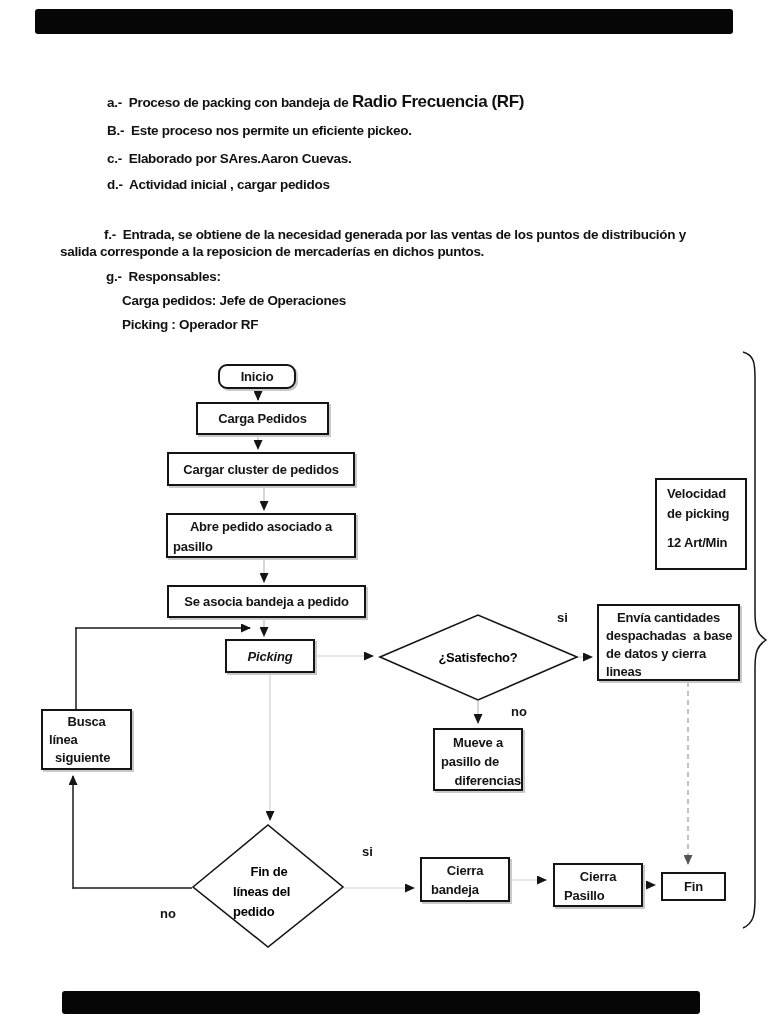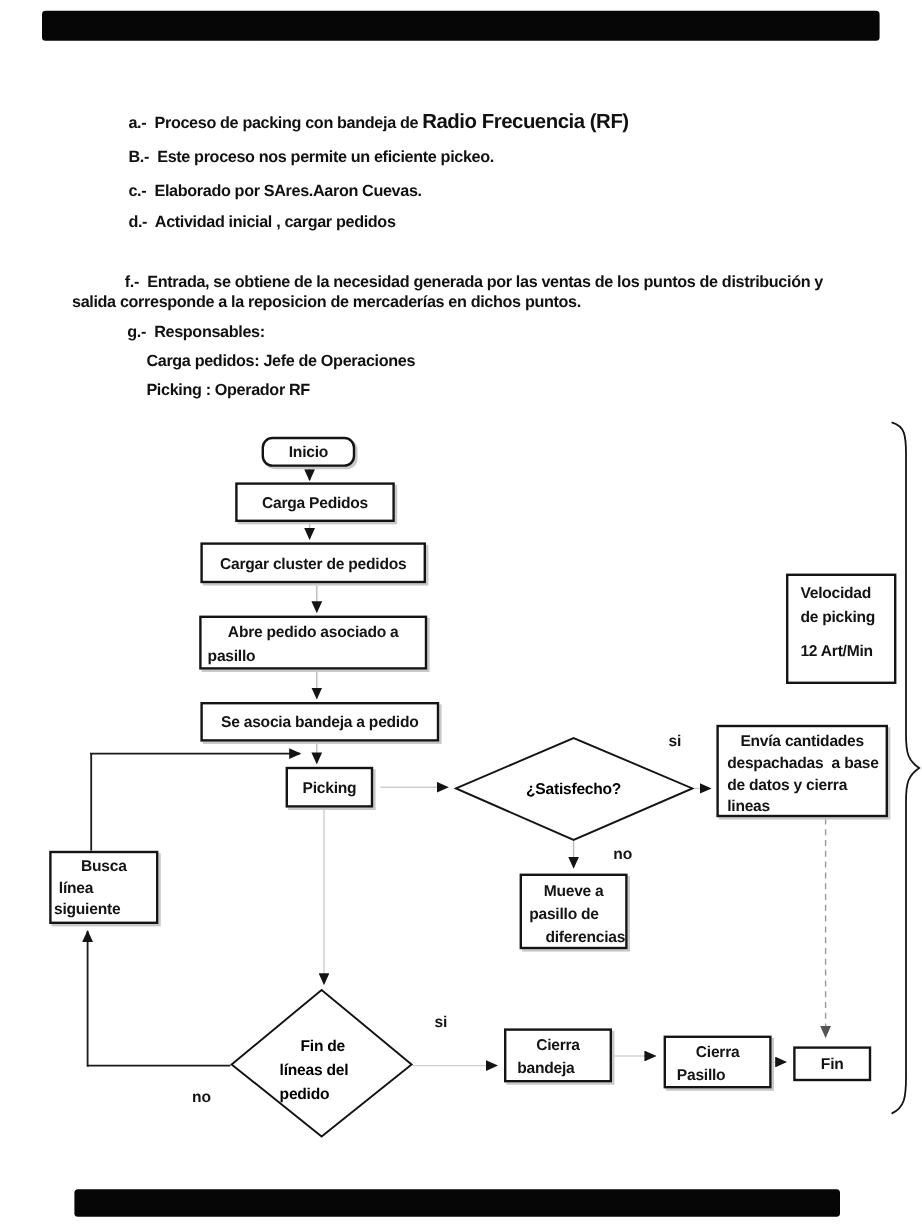--- a/index.html
+++ b/index.html
@@ -98,21 +98,21 @@
 
   <div class="box pt2 lh20" style="left:166px;top:513px;width:190px;height:45px;">
     <div class="ln first">Abre pedido asociado a</div>
     <div class="ln" style="padding-left:5px;">pasillo</div>
   </div>
 
   <div class="box single" style="left:167px;top:585px;width:199px;height:33px;">
     <span>Se asocia bandeja a pedido</span>
   </div>
 
-  <div class="box single" style="left:238px;top:639px;width:73px;height:34px;">
+  <div class="box single" style="left:225px;top:639px;width:90px;height:34px;font-style:italic;">
     <span>Picking</span>
   </div>
 
   <div class="box vel pt4 lh20" style="left:655px;top:478px;width:92px;height:92px;box-shadow:none;">
     <div class="ln">Velocidad</div>
     <div class="ln">de picking</div>
     <div class="ln gap">12 Art/Min</div>
   </div>
 
   <div class="box pt3 lh18" style="left:597px;top:604px;width:143px;height:77px;">
@@ -124,21 +124,21 @@
 
   <div class="box pt3" style="left:433px;top:728px;width:90px;height:63px;">
     <div class="ln first">Mueve a</div>
     <div class="ln" style="padding-left:6px;">pasillo de</div>
     <div class="ln" style="padding-left:6px;text-align:right;">diferencias</div>
   </div>
 
   <div class="box pt2 lh18" style="left:41px;top:709px;width:91px;height:61px;">
     <div class="ln first">Busca</div>
     <div class="ln" style="padding-left:6px;">línea</div>
-    <div class="ln" style="padding-left:2px;">siguiente</div>
+    <div class="ln" style="padding-left:12px;">siguiente</div>
   </div>
 
   <div class="box pt2" style="left:420px;top:857px;width:90px;height:45px;">
     <div class="ln first">Cierra</div>
     <div class="ln" style="padding-left:9px;">bandeja</div>
   </div>
 
   <div class="box pt2" style="left:553px;top:863px;width:90px;height:44px;">
     <div class="ln first">Cierra</div>
     <div class="ln" style="padding-left:9px;">Pasillo</div>

